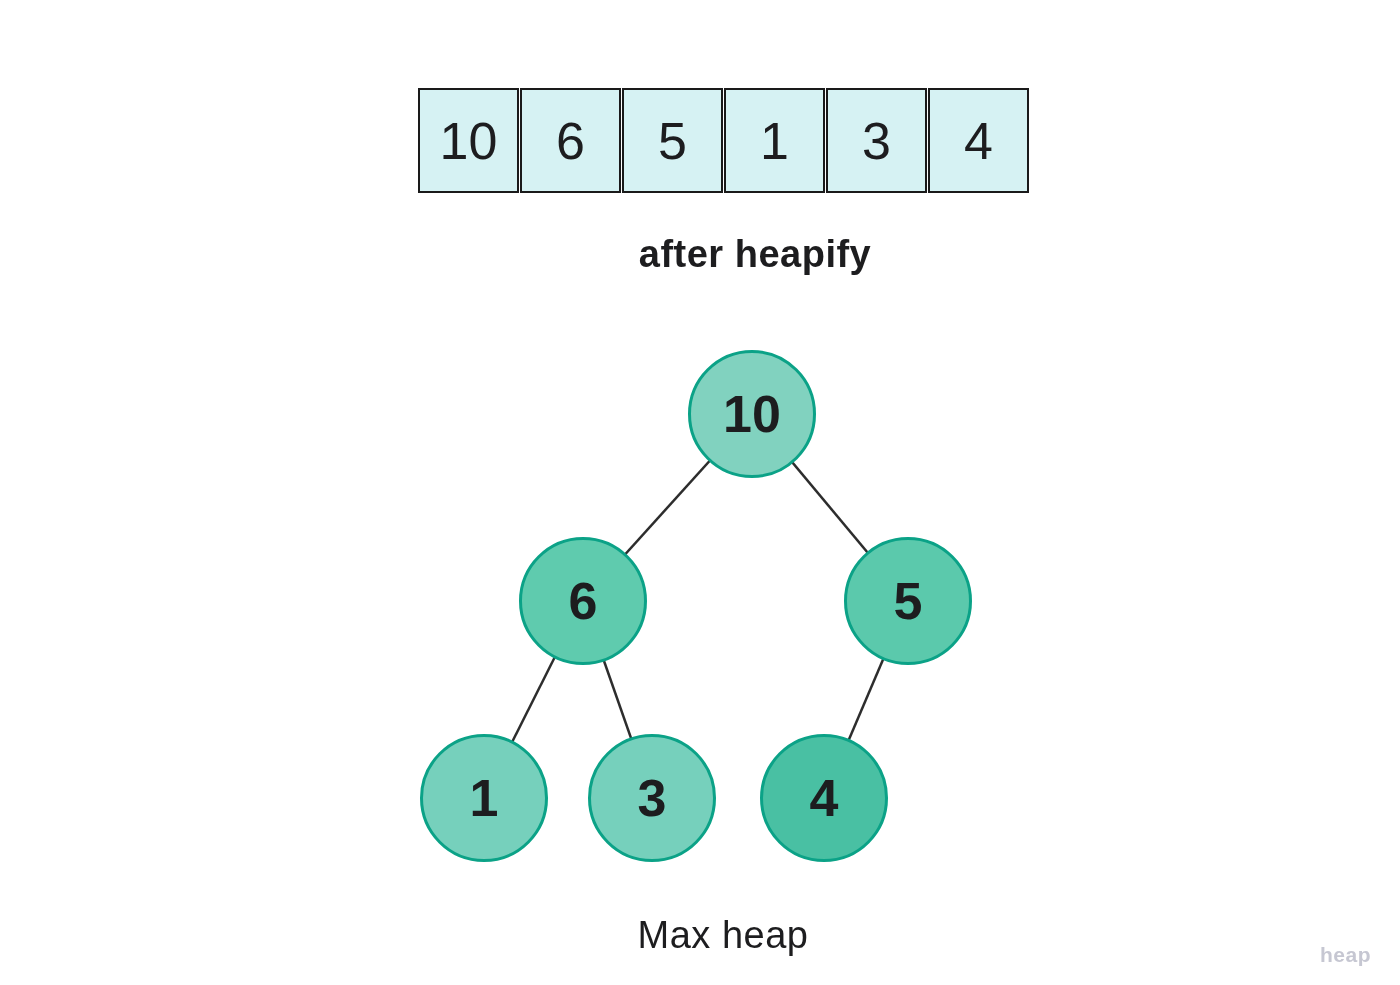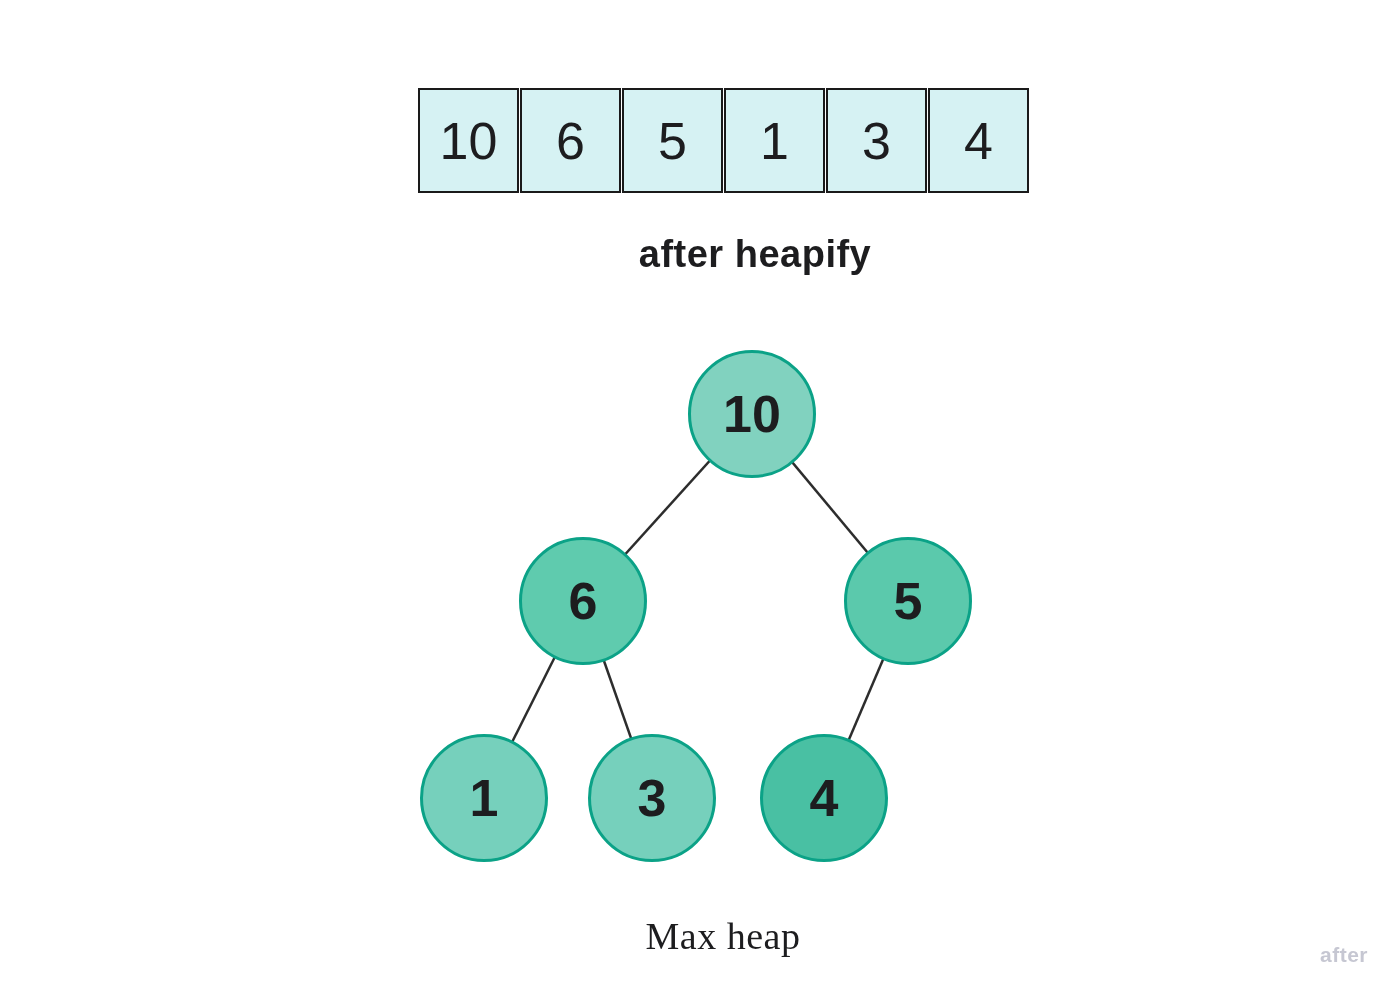--- a/index.html
+++ b/index.html
@@ -46,21 +46,21 @@
   
   .caption {
     position: absolute;
     text-align: center;
     font-size: 38px;
     font-weight: 400;
     letter-spacing: 0.5px;
     color: var(--text, #1d1d1f);
   }
   .caption-array { left: 455px; top: 218px; width: 600px; font-weight: bold; }
-  .caption-tree  { left: 423px; top: 899px; width: 600px; font-family: Liberation Serif, serif; }
+  .caption-tree  { left: 423px; top: 899px; width: 600px; }
 
   
   .edges-svg {
     position: absolute;
     left: 0; top: 0;
     width: 1400px;
     height: 985px;
     z-index: 1;
   }
   .edge {
@@ -147,15 +147,15 @@
   </div>
   <div class="tree-node" style="left: 588px; top: 719px; background-color: rgb(118, 208, 188);">
     <span>3</span>
   </div>
   <div class="tree-node" style="left: 760px; top: 719px; background-color: rgb(73, 192, 163);">
     <span>4</span>
   </div>
 
   <div class="caption caption-tree">Max heap</div>
 
-  <div class="watermark">after</div>
+  <div class="watermark">heap</div>
 
 </div>
 
 </body></html>

